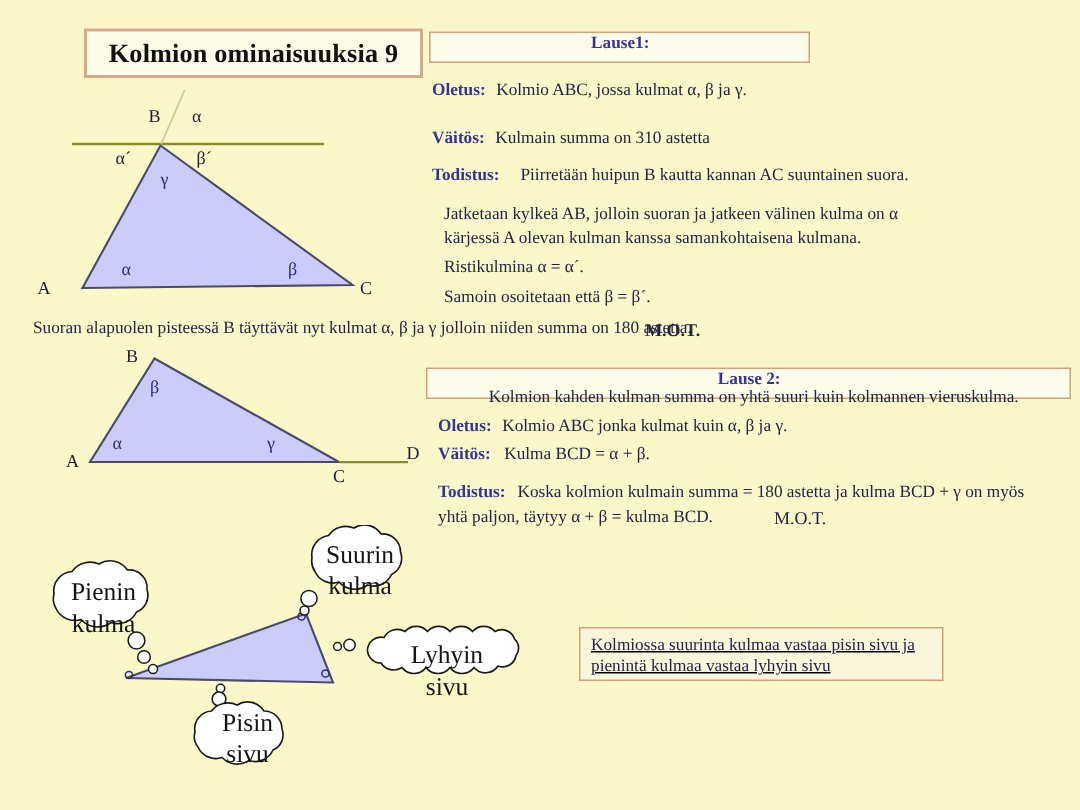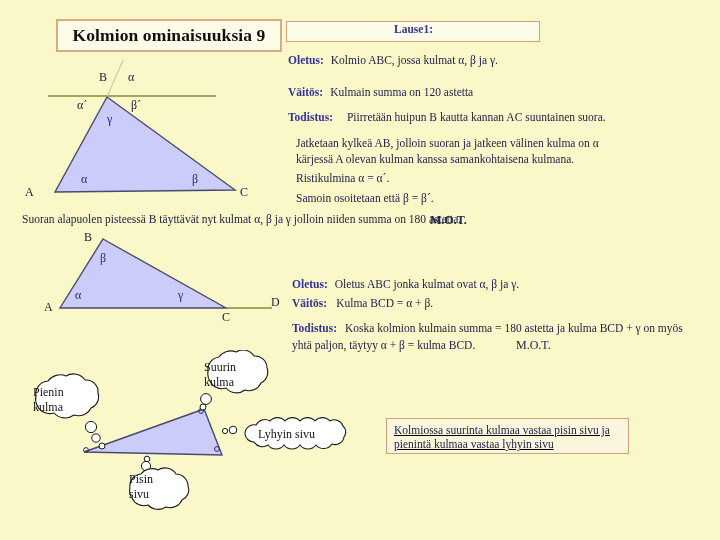--- a/index.html
+++ b/index.html
@@ -111,22 +111,22 @@
   .angle-label {
     color: #2A2A7A;
     font-size: 12px;
     font-style: normal;
     font-family: "Liberation Serif", "DejaVu Serif", serif;
   }
 
   
   .cloud-text {
     color: #141414;
-    font-size: 12px;
-    text-align: left;
+    font-size: 17px;
+    text-align: center;
     line-height: 1.22;
     white-space: pre-line;
   }
 
   svg { display: block; }
 </style>
 </head>
 <body>
 
 <div class="stage">
@@ -139,43 +139,47 @@
     <span class="lbl">Lause1:</span>
   </div>
 
   <div class="abs" id="oletus1">
     <span class="lbl">Oletus:</span>
     <span class="txt" style="margin-left:3px;">Kolmio ABC, jossa kulmat α, β ja γ.</span>
   </div>
 
   <div class="abs" id="vaitos1">
     <span class="lbl">Väitös:</span>
-    <span class="txt" style="margin-left:3px;">Kulmain summa on 120 astetta</span>
+    <span class="txt" style="margin-left:3px;">Kulmain summa on 310 astetta</span>
   </div>
 
   <div class="abs" id="todistus1">
     <span class="lbl">Todistus:</span>
     <span class="txt" style="margin-left:10px;">Piirretään huipun B kautta kannan AC suuntainen suora.</span>
   </div>
 
   <div class="abs" id="proof-para1">
     <div class="body-line">Jatketaan kylkeä AB, jolloin suoran ja jatkeen välinen kulma on  α</div>
     <div class="body-line">kärjessä A olevan kulman kanssa samankohtaisena kulmana.</div>
   </div>
 
   <div class="abs body-line" id="ristikulmina">Ristikulmina  α = α´.</div>
   <div class="abs body-line" id="samoin">Samoin osoitetaan että  β = β´.</div>
 
   <div class="abs body-line" id="summary-line">Suoran alapuolen pisteessä B täyttävät nyt kulmat α,  β  ja γ  jolloin niiden summa on 180 astetta.</div>
   <div class="abs mot" id="summary-mot">M.O.T.</div>
 
+  <div class="abs theorem-box" id="lause2-box">
+    <span class="lbl">Lause 2:</span>
+    <span class="txt" style="margin-left:6px;">Kolmion kahden kulman summa on yhtä suuri kuin kolmannen vieruskulma.</span>
+  </div>
 
   <div class="abs" id="oletus2">
     <span class="lbl">Oletus:</span>
-    <span class="txt" style="margin-left:3px;">Oletus ABC jonka kulmat ovat α, β ja γ.</span>
+    <span class="txt" style="margin-left:3px;">Kolmio ABC jonka kulmat kuin α, β ja γ.</span>
   </div>
 
   <div class="abs" id="vaitos2">
     <span class="lbl">Väitös:</span>
     <span class="txt" style="margin-left:5px;">Kulma BCD = α + β.</span>
   </div>
 
   <div class="abs" id="todistus2">
     <div>
       <span class="lbl">Todistus:</span>

